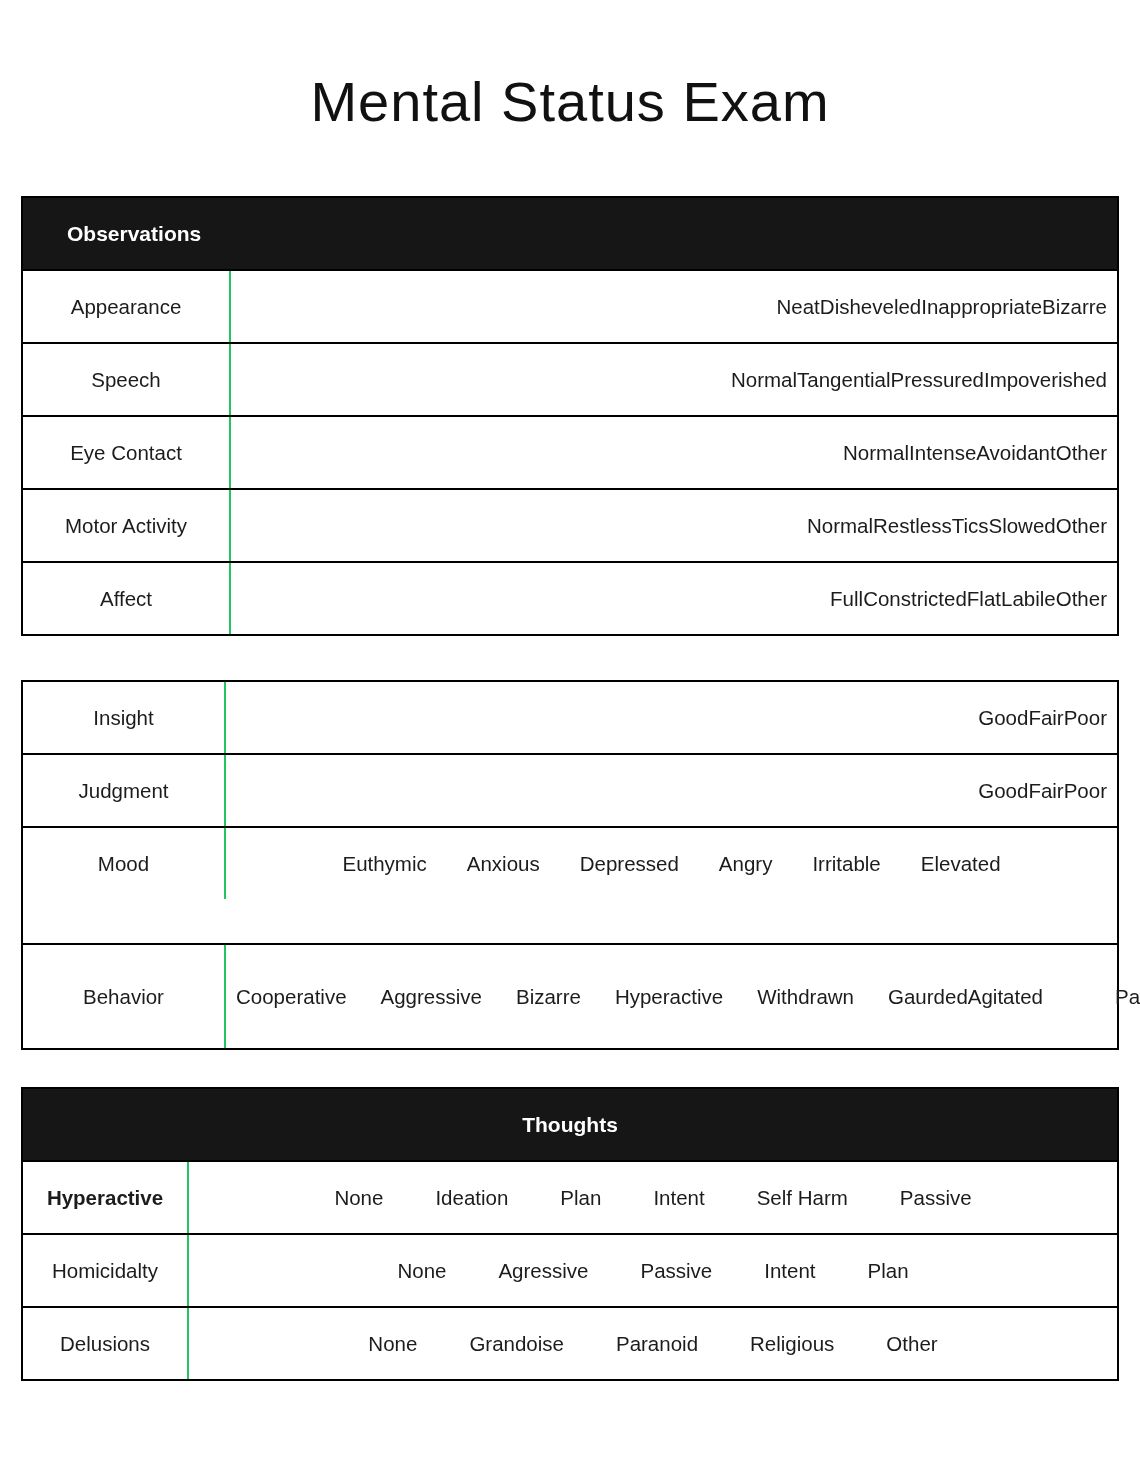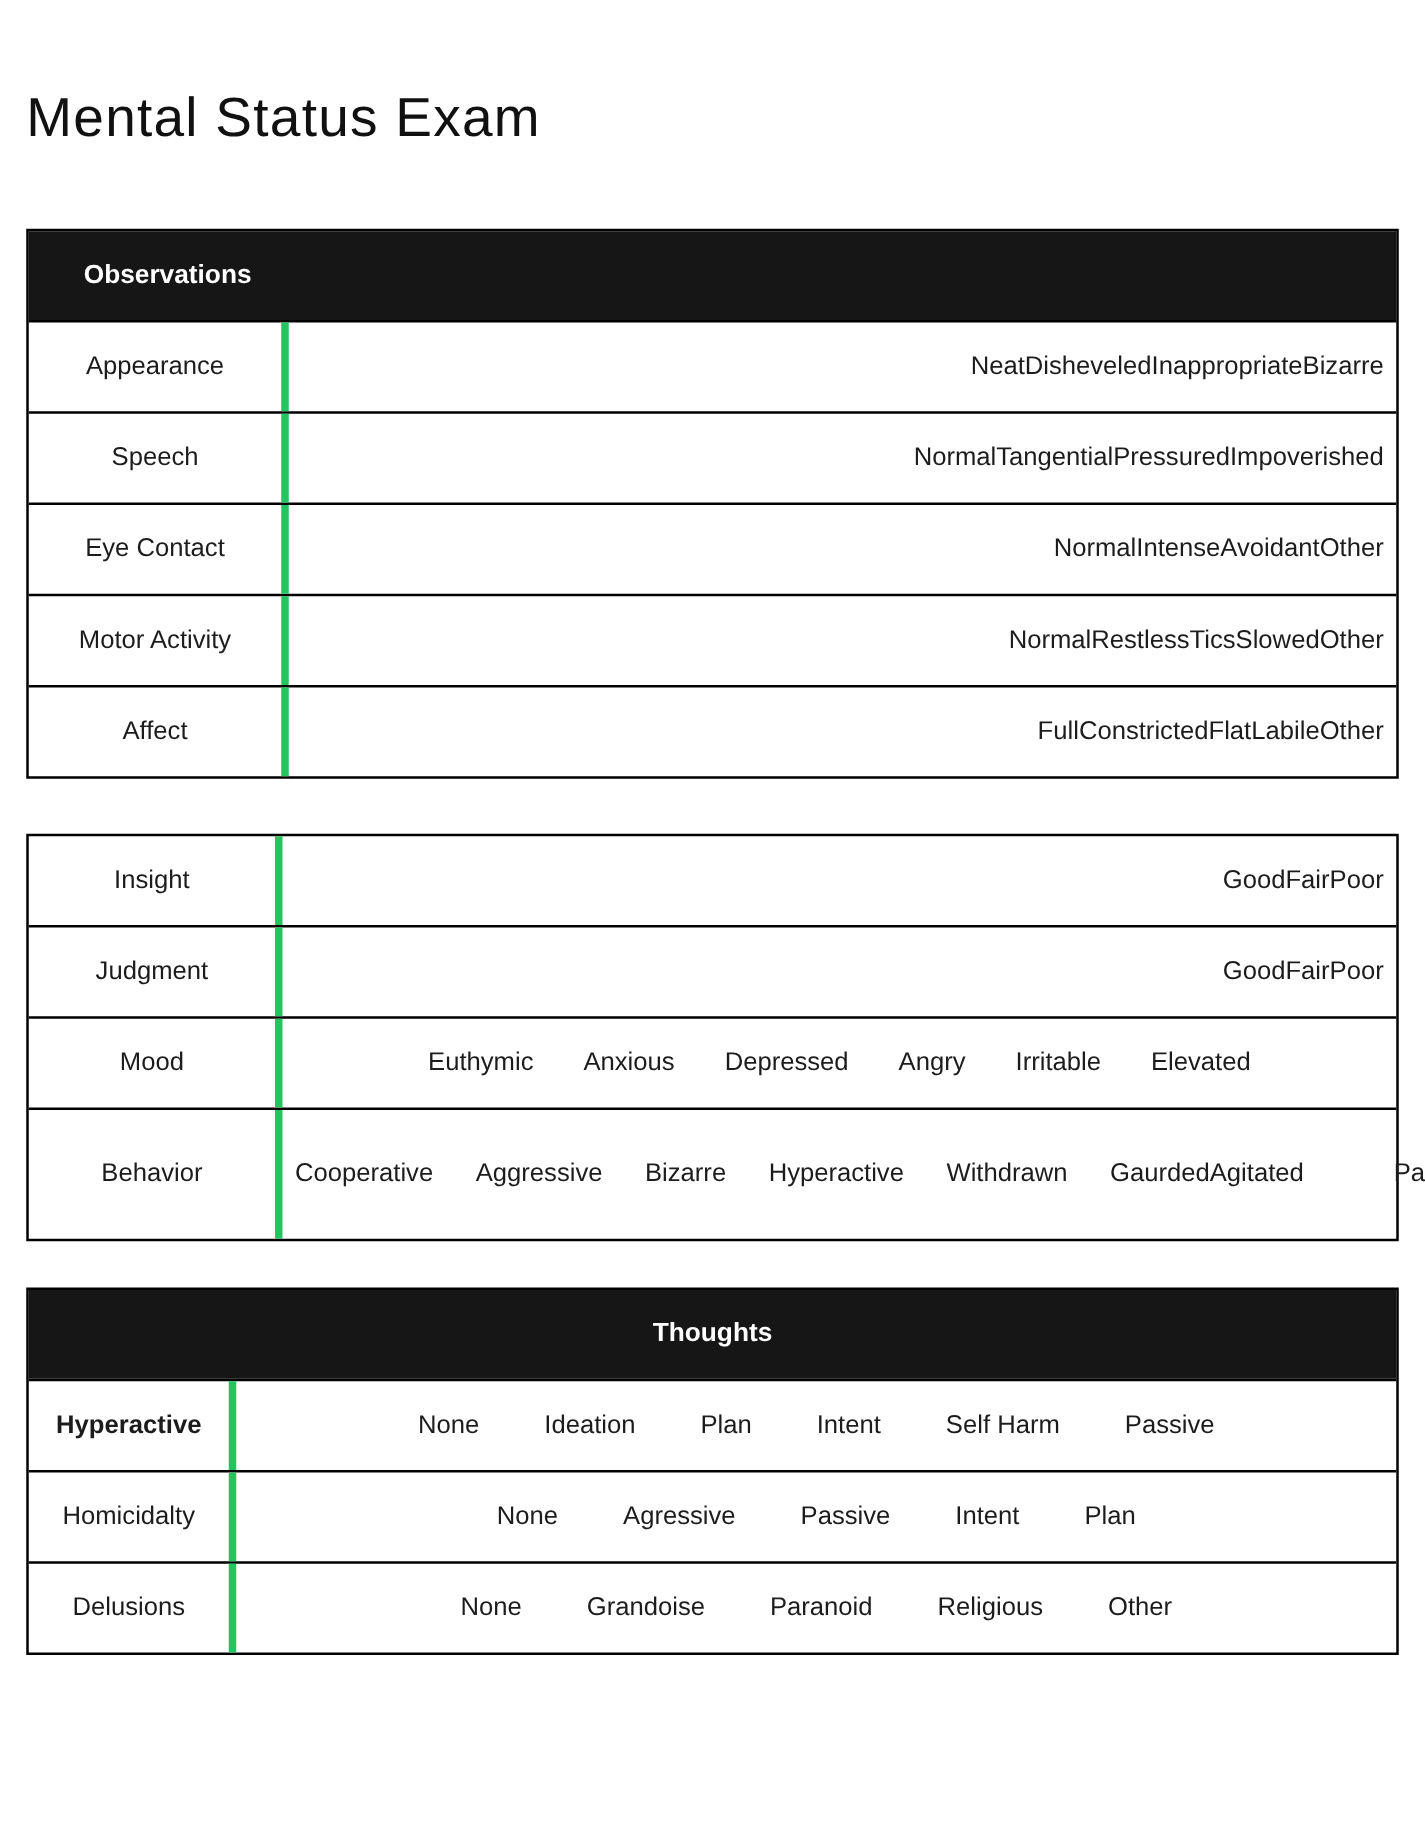--- a/index.html
+++ b/index.html
@@ -5,22 +5,22 @@
   html,body{margin:0;padding:0;background:#ffffff;}
   body{
     width:1140px;
     min-height:1476px;
     font-family:"Liberation Sans", sans-serif;
     color:#1c1c1c;
     -webkit-font-smoothing:antialiased;
   }
   .page{padding:0 21px 60px 21px;}
   .title{
-    text-align:left;
-    font-size:44px;
+    text-align:center;
+    font-size:56px;
     font-weight:500;
     letter-spacing:1px;
     color:#111;
     margin:70px 0 62px 0;
     line-height:1.15;
   }
   .mse-table{
     border:2px solid #000;
     background:#fff;
   }
@@ -39,21 +39,21 @@
   .theader.center{justify-content:center;}
   .trow{
     display:flex;
     align-items:stretch;
     min-height:71px;
     border-top:2px solid #000;
   }
   .mse-table > .trow:first-child{border-top:none;gap:39px;}
   .label-cell{
     flex:0 0 auto;
-    border-right:6px solid #22c55e;
+    border-right:2px solid #22c55e;
     display:flex;
     align-items:center;
     justify-content:center;
     text-align:center;
     font-size:20.5px;
     padding:10px 6px;
     box-sizing:border-box;
   }
   .t1 .label-cell{width:208px;}
   .t2 .label-cell{width:203px;}
@@ -76,21 +76,21 @@
   }
   .opt-line{
     display:flex;
     align-items:center;
     justify-content:center;
     width:100%;
   }
   .opt-line.line1{column-gap:34px;}
   .opt-line.line2{column-gap:72px;}
   .opt{white-space:nowrap;}
-  .behavior-row{min-height:103px;}
+  .behavior-row{min-height:103px;margin-top:44px;}
 </style>
 </head>
 <body>
 
 <div class="page">
 
   <h1 class="title">Mental Status Exam</h1>
 
   <div class="mse-table t1" id="table-observations">
     <div class="theader left">

